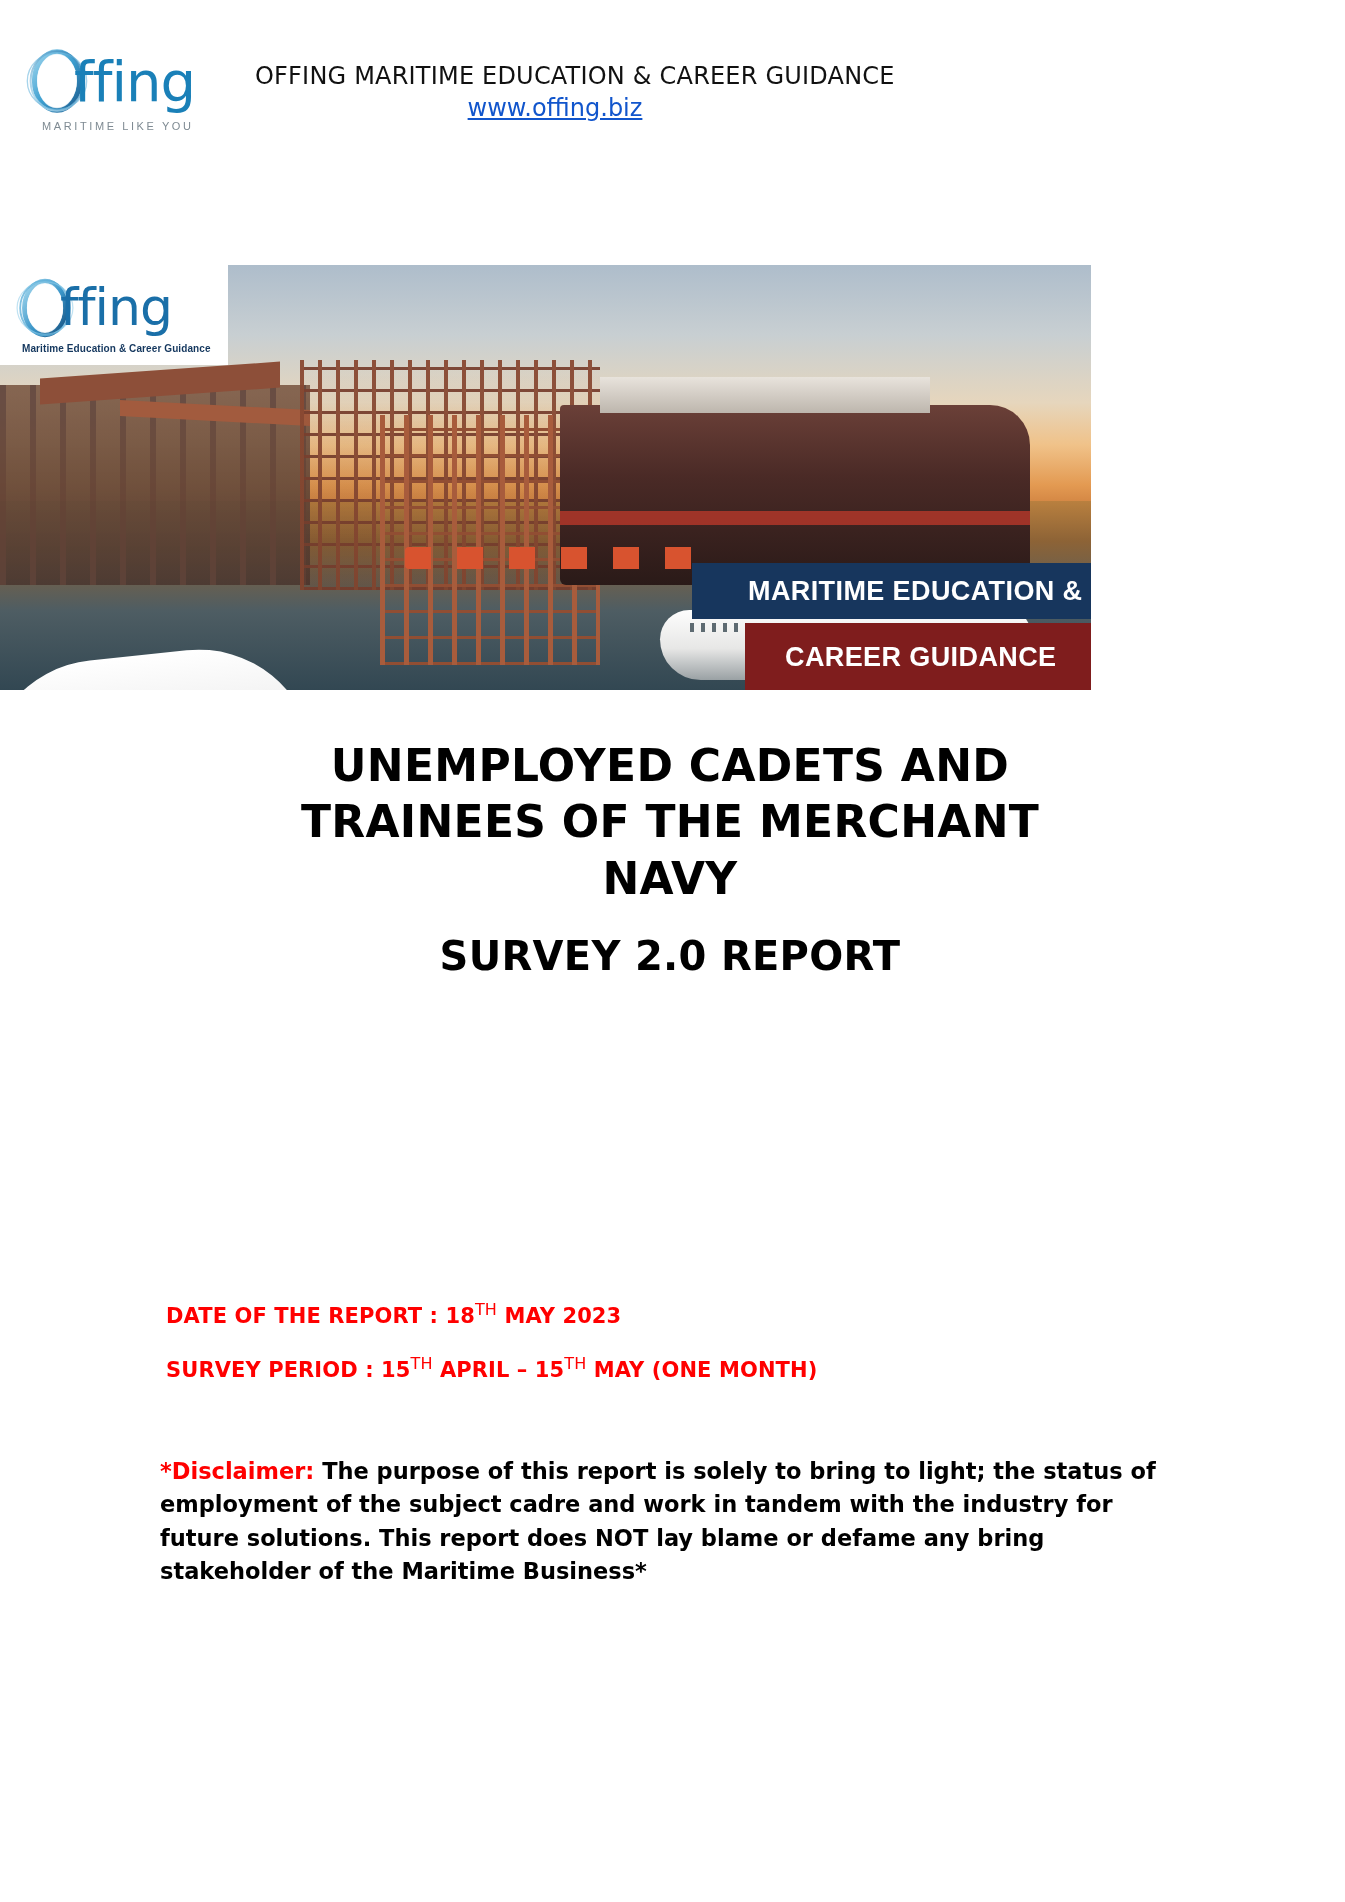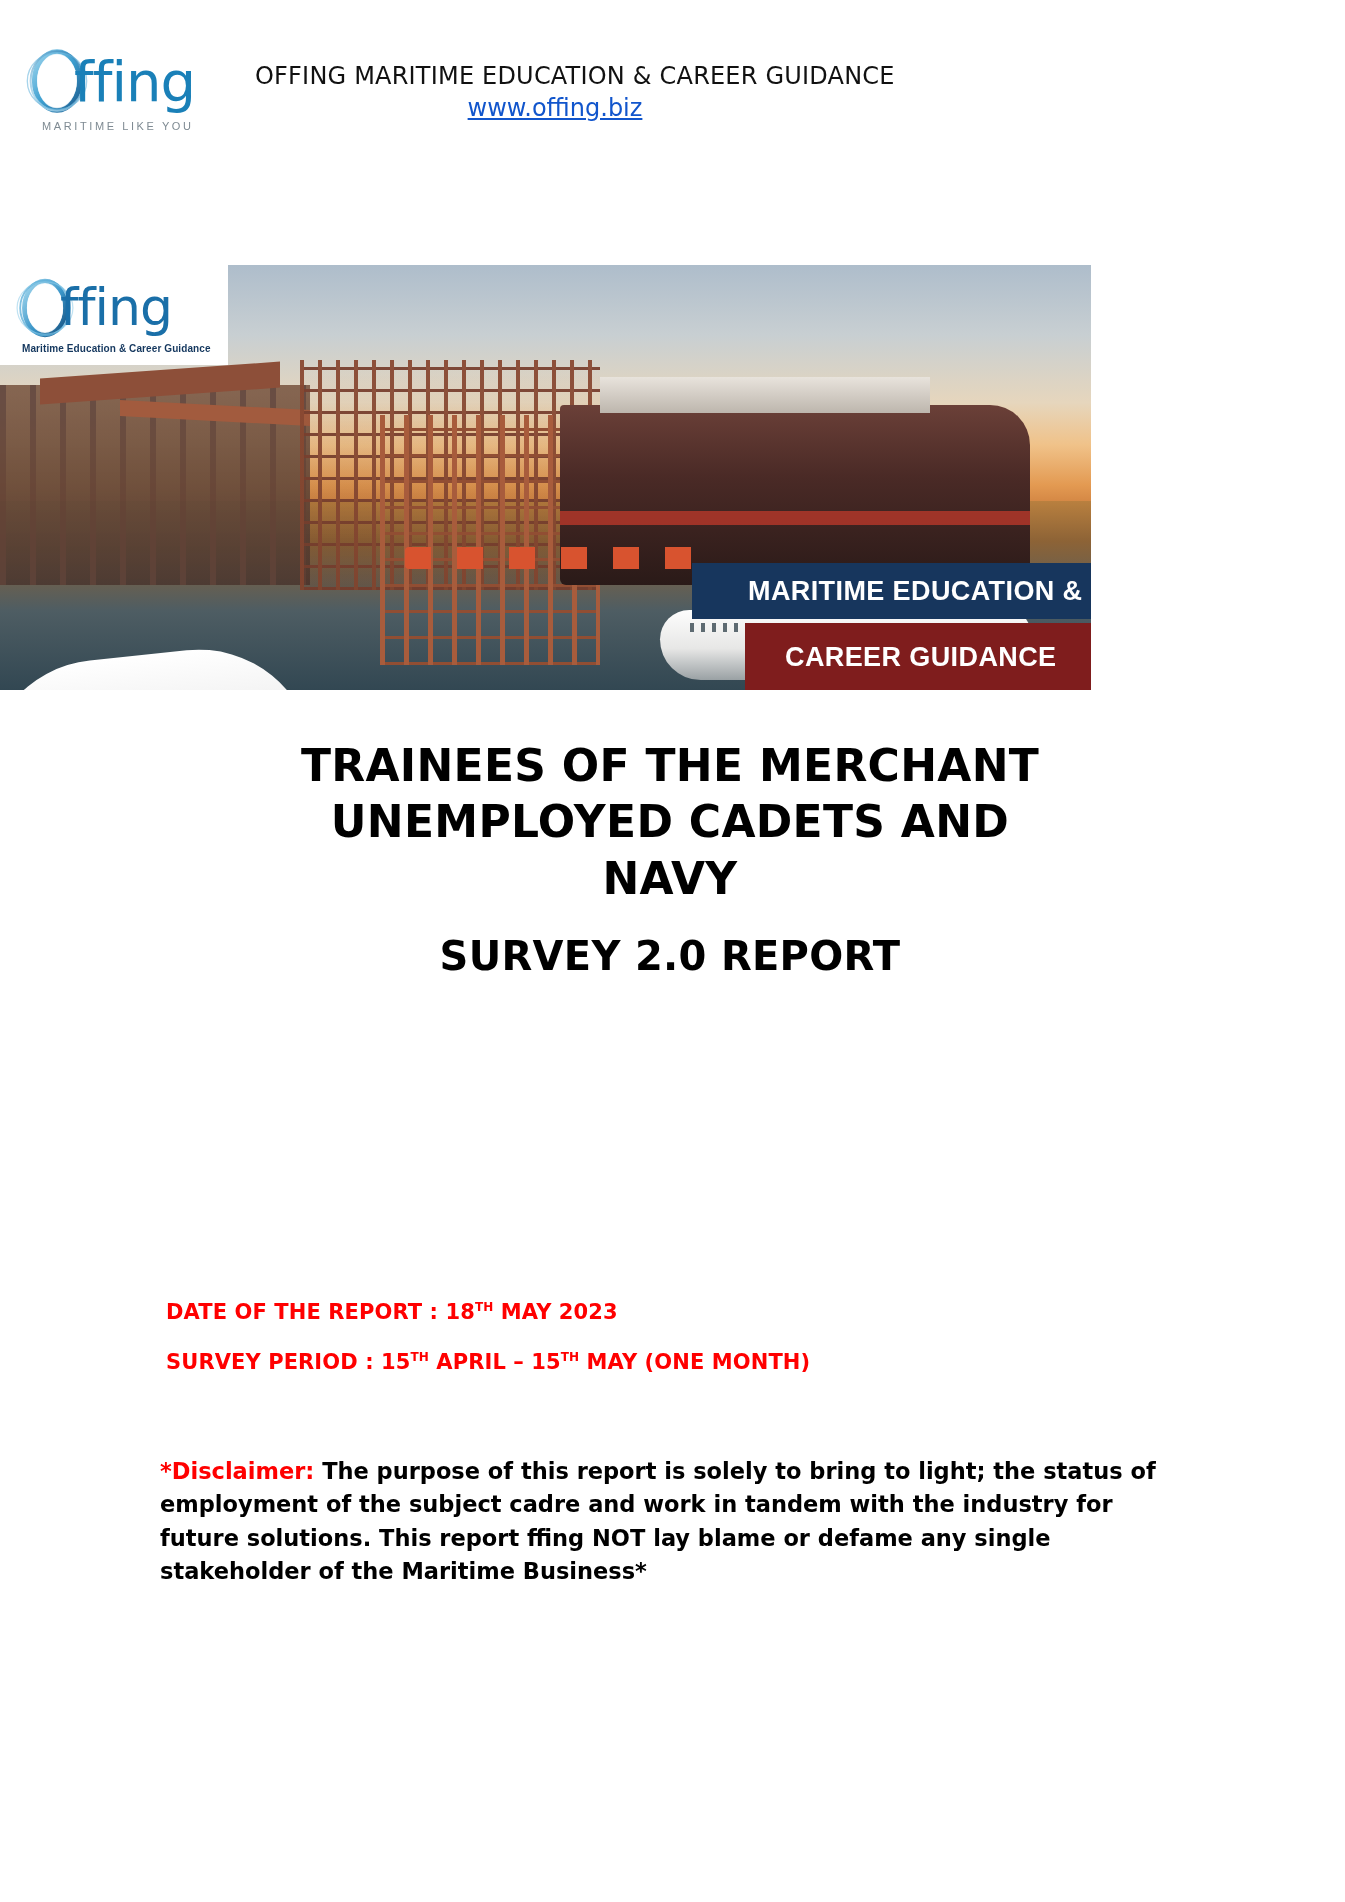--- a/index.html
+++ b/index.html
@@ -213,21 +213,21 @@
 
   
   .meta{
     position:absolute; left:166px; top:1300px; width:1060px;
   }
   .meta-line{
     color:#ff0000; font-family:"DejaVu Sans", sans-serif;
     font-size:21px; font-weight:700; letter-spacing:0.1px;
     margin-bottom:26px;
   }
-  .meta-line sup{ font-size:12px; vertical-align:super; font-weight:700; }
+  .meta-line sup{ font-size:16px; vertical-align:super; font-weight:400; }
 
   
   .disclaimer{
     position:absolute; left:160px; top:1455px; width:1030px;
     font-family:"DejaVu Sans", sans-serif;
     font-size:22.5px; font-weight:700; line-height:1.48; color:#000;
   }
   .disclaimer .lead{ color:#ff0000; }
 </style>
 </head>
@@ -315,31 +315,31 @@
     <span>MARITIME EDUCATION &amp;</span>
   </div>
   <div class="box-light">
     <span>CAREER GUIDANCE</span>
   </div>
 
 </div>
 
 <div class="title-block">
   <div class="title-main">
+    <div>UNEMPLOYED CADETS AND</div>
     <div>TRAINEES OF THE MERCHANT</div>
-    <div>UNEMPLOYED CADETS AND</div>
     <div>NAVY</div>
   </div>
   <div class="title-sub">SURVEY 2.0 REPORT</div>
 </div>
 
 <div class="meta">
   <div class="meta-line">
     <span>DATE OF THE REPORT : 18</span><sup>TH</sup><span> MAY 2023</span>
   </div>
   <div class="meta-line">
     <span>SURVEY PERIOD : 15</span><sup>TH</sup><span> APRIL – 15</span><sup>TH</sup><span> MAY (ONE MONTH)</span>
   </div>
 </div>
 
 <div class="disclaimer">
-  <span class="lead">*Disclaimer:</span><span> The purpose of this report is solely to bring to light; the status of employment of the subject cadre and work in tandem with the industry for future solutions. This report ffing NOT lay blame or defame any single stakeholder of the Maritime Business*</span>
+  <span class="lead">*Disclaimer:</span><span> The purpose of this report is solely to bring to light; the status of employment of the subject cadre and work in tandem with the industry for future solutions. This report does NOT lay blame or defame any bring stakeholder of the Maritime Business*</span>
 </div>
 
 </body></html>

